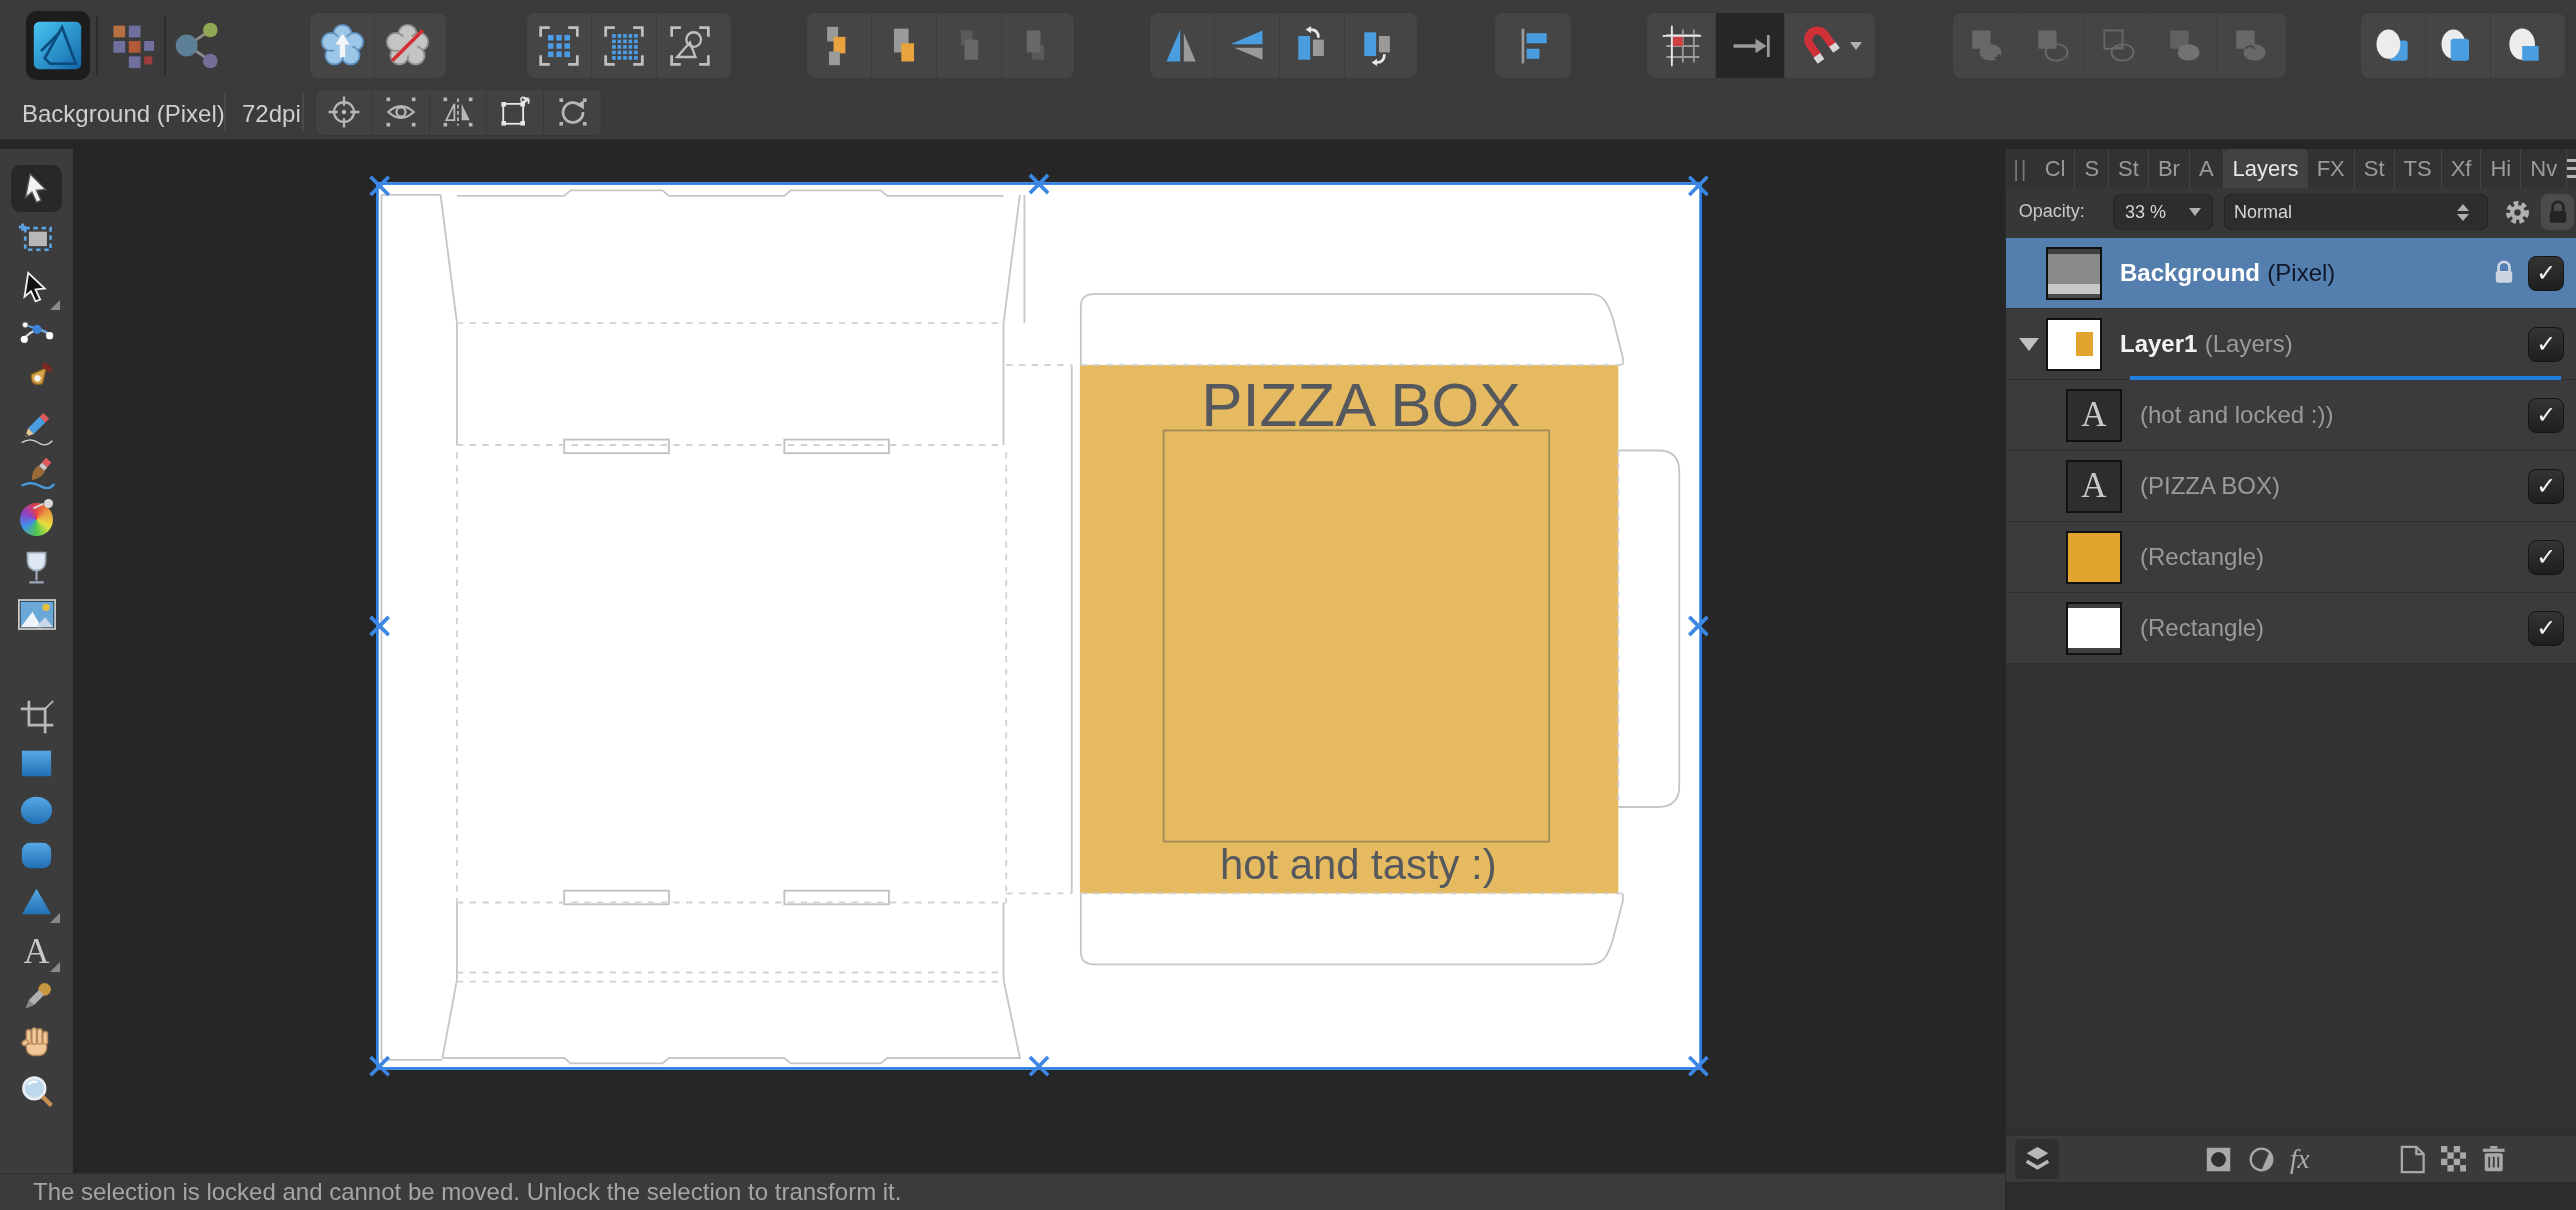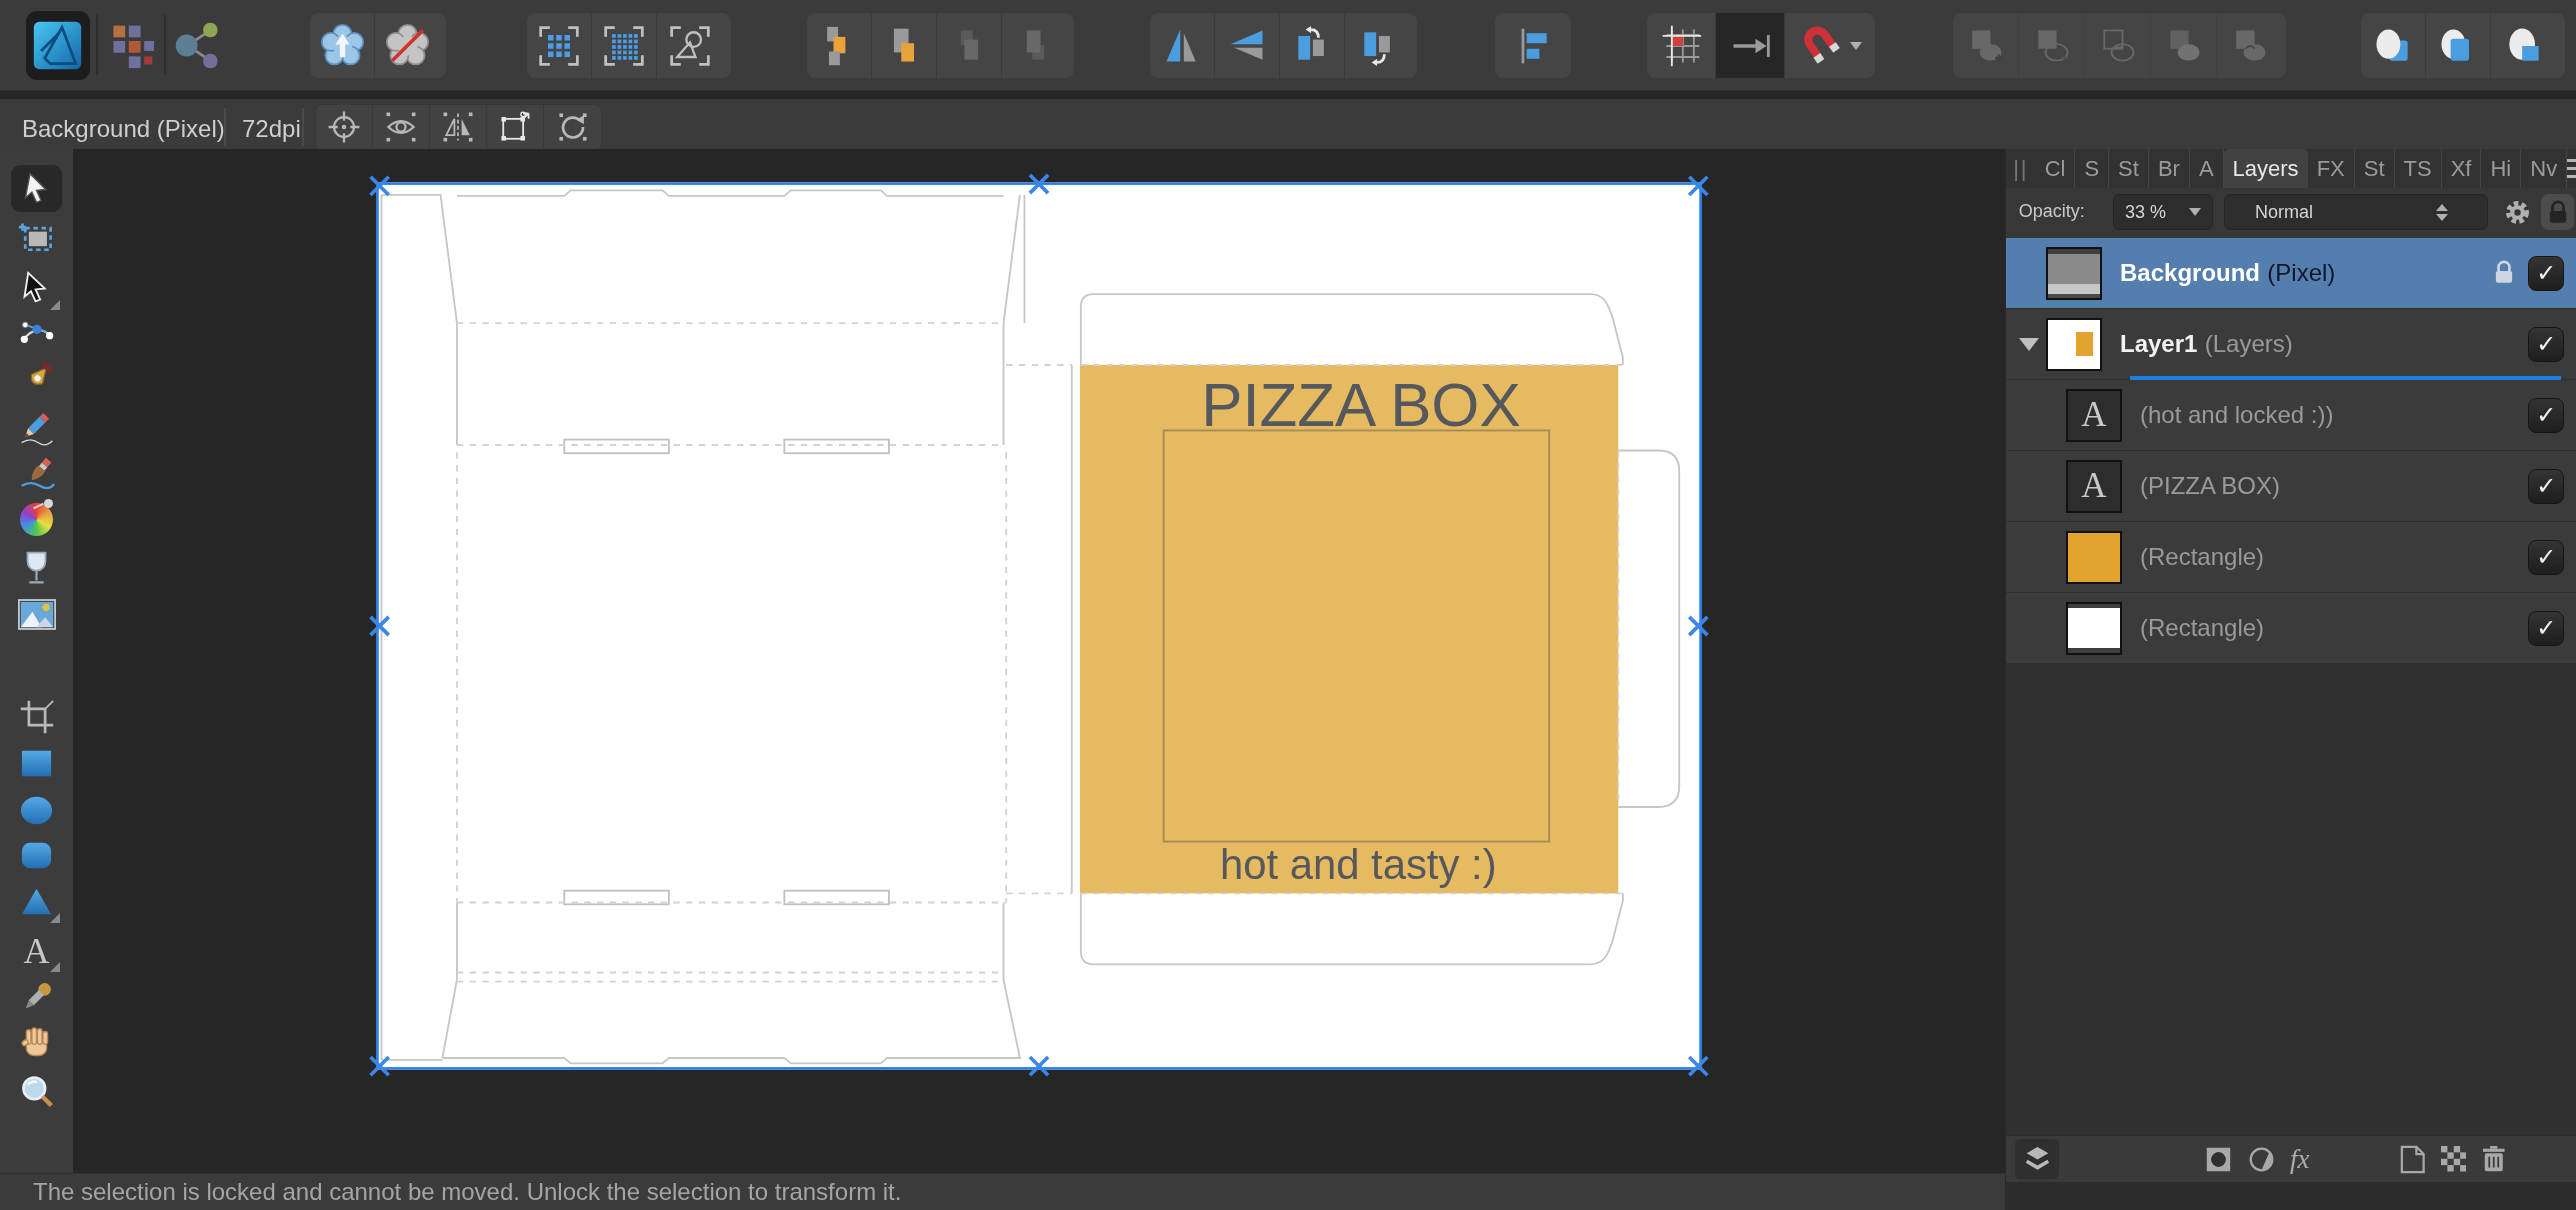--- a/index.html
+++ b/index.html
@@ -18,21 +18,21 @@
   .tb-btn:last-child { border-right:none; }
   .tb-btn.pressed { background:#262626; }
   .tb-single { position:absolute; top:12px; height:67px; width:78px; background:#454545;
                border:0.9px solid #3a3a3a; border-radius:9px; display:flex; align-items:center; justify-content:center; }
   .app-icon { position:absolute; left:25.5px; top:11px; width:64px; height:69px; background:#1d1d1d;
               border-radius:11px; display:flex; align-items:center; justify-content:center; }
   .persona { position:absolute; top:20px; width:55px; height:51px; display:flex; align-items:center; justify-content:center; }
   .dim { opacity:.42; }
 
   
-  .context-bar { position:absolute; left:0; top:99px; width:2576px; height:56px;
+  .context-bar { position:absolute; left:0; top:84px; width:2576px; height:56px;
                  background:#3b3b3b; border-bottom:1.8px solid #2a2a2a; color:#cfcfcf; font-size:24px; }
   .ctx-text { position:absolute; top:15.5px; }
   .ctx-sep { position:absolute; top:9px; width:1.8px; height:38px; background:#4a4a4a; }
   .ctx-group { position:absolute; left:315px; top:4.5px; height:47px; background:#424242;
                border:0.9px solid #373737; border-radius:7.3px; display:flex; overflow:hidden; }
   .ctx-btn { width:57px; height:100%; display:flex; align-items:center; justify-content:center;
              border-right:0.9px solid #393939; }
   .ctx-btn:last-child { border-right:none; }
 
   
@@ -727,21 +727,21 @@
           </span>
       </span>
     </div>
 
     <div class="opacity-row">
       <span class="op-label">Opacity:</span>
       <div class="combo" style="left:107px; width:100px; padding:0 11px">
         <span>33 %</span>
         <span class="caret-down" style="margin-left:auto"></span>
       </div>
-      <div class="combo" style="left:218px; width:264px; padding:0 30px">
+      <div class="combo" style="left:218px; width:264px; padding:0 9px">
         <span>Normal</span>
         <span class="stepper">
             <b class="up"></b>
             <b class="dn"></b>
           </span>
       </div>
       <div class="panel-btn" style="left:491px; width:40px">
         <svg width="33" height="33" viewBox="0 0 36 36">
             <circle cx="18" cy="18" r="9" fill="none" stroke="#b0b0b0" stroke-width="7" stroke-dasharray="4.5 3.2"></circle>
             <circle cx="18" cy="18" r="8" fill="#b0b0b0"></circle>

